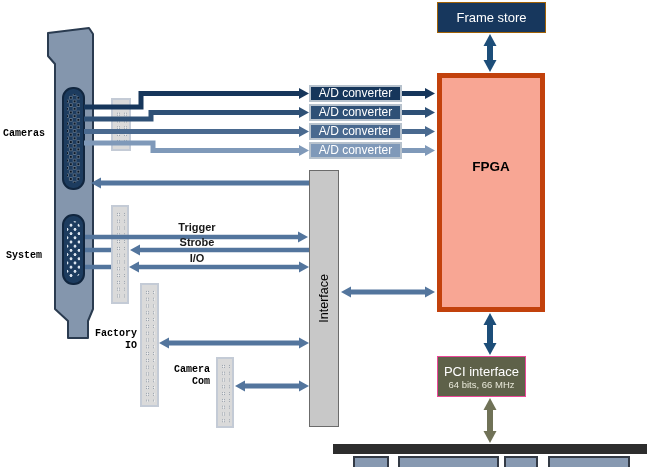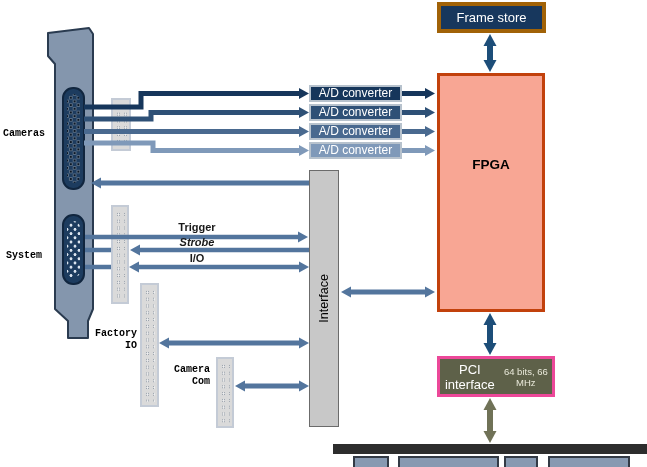--- a/index.html
+++ b/index.html
@@ -29,31 +29,31 @@
   }
 
   
   .pinstrip{position:absolute;box-sizing:border-box;background:#dadada;border:2px solid #c4cbd6;}
   .pinstrip::before{content:"";position:absolute;inset:3px 2px;
     background-image:radial-gradient(circle,#f0f0f0 .9px,#99a1ab 1.4px,rgba(0,0,0,0) 1.9px);
     background-size:7px 6.8px;background-position:0 1px;}
 
   
   .block{position:absolute;box-sizing:border-box;display:flex;align-items:center;justify-content:center;text-align:center;}
-  .frame-store{left:437px;top:2px;width:109px;height:31px;background:#17375d;border:4px solid #a16207;color:#fff;font-size:13px;}
+  .frame-store{left:437px;top:2px;width:109px;height:31px;background:#17375d;border:1px solid #a16207;color:#fff;font-size:13px;}
   .adbox{left:309px;width:93px;height:17px;border:2px solid #b7c2cd;color:#fff;font-size:12px;line-height:13px;}
   .ad1{top:85px;background:#16365b;}
   .ad2{top:104px;background:#2e5076;}
   .ad3{top:123px;background:#49698f;}
   .ad4{top:142px;background:#7f99b9;}
-  .fpga{left:437px;top:73px;width:108px;height:239px;background:#f8a694;border:3px solid #c2410c;align-items:flex-start;}
+  .fpga{left:437px;top:73px;width:108px;height:239px;background:#f8a694;border:5px solid #c2410c;align-items:flex-start;}
   .fpga .txt{margin-top:81px;width:100%;font-weight:bold;font-size:13.5px;line-height:15px;color:#000;}
   .iface{left:309px;top:170px;width:30px;height:257px;background:#c8c8c8;border:1px solid #6b6b6b;}
   .iface span{writing-mode:vertical-rl;transform:rotate(180deg);font-size:12.5px;color:#000;}
-  .pci{left:437px;top:356px;width:118px;height:41px;background:#5e6149;border:3px solid #ec4899;color:#fff;}
+  .pci{left:437px;top:356px;width:89px;height:41px;background:#5e6149;border:1px solid #ec4899;flex-direction:column;color:#fff;}
   .pci .l1{font-size:13px;line-height:15px;}
   .pci .l2{font-size:9.5px;line-height:11px;color:#e9e9da;}
 
   
   .bus-bar{left:333px;top:444px;width:314px;height:10px;background:#2d2d2d;}
   .slot{top:456px;height:14px;background:#8799b1;border:2px solid #333a45;}
 
   
   .monolbl{position:absolute;font-family:"Liberation Mono","DejaVu Sans Mono",monospace;font-weight:bold;font-size:10px;line-height:12px;color:#000;}
   .siglbl{position:absolute;font-weight:bold;font-size:11px;color:#1a1a1a;text-align:center;}
@@ -211,16 +211,16 @@
   <div class="monolbl" style="left:88px;top:328px;width:49px;text-align:right;">
     <div>Factory</div>
     <div>IO</div>
   </div>
   <div class="monolbl" style="left:168px;top:364px;width:42px;text-align:right;">
     <div>Camera</div>
     <div>Com</div>
   </div>
 
   <div class="siglbl" style="left:157px;top:221px;width:80px;">Trigger</div>
-  <div class="siglbl" style="left:157px;top:236px;width:80px;font-style:italic;">Strobe</div>
+  <div class="siglbl" style="left:157px;top:236px;width:80px;">Strobe</div>
   <div class="siglbl" style="left:157px;top:252px;width:80px;">I/O</div>
 
 </div>
 
 </body></html>

